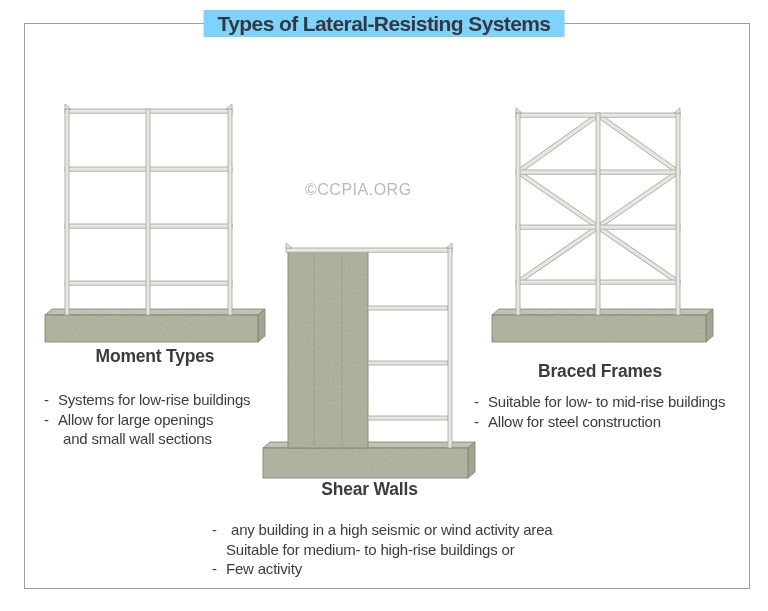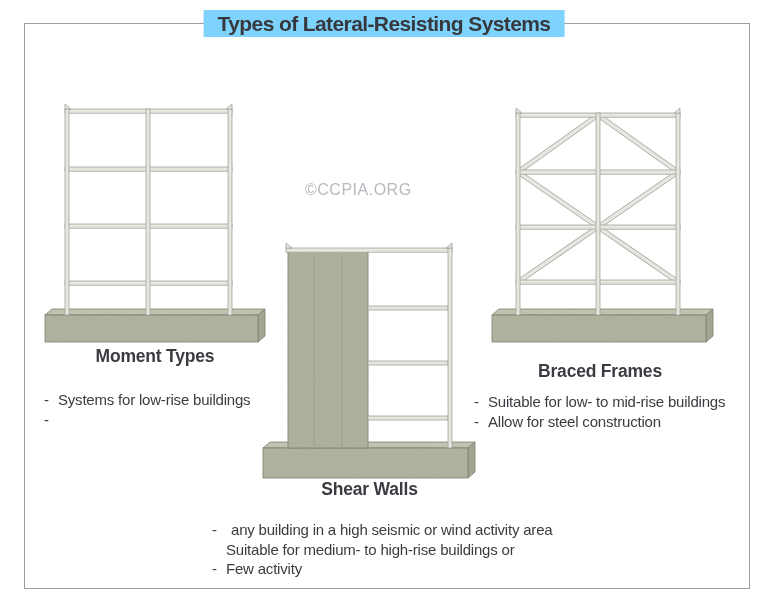--- a/index.html
+++ b/index.html
@@ -170,20 +170,24 @@
 
   <div class="bullets bullets-moment">
     <div class="bullet">
       <span class="dash">-</span>
       <span class="btxt">
         <span class="bline">Systems for low-rise buildings</span>
       </span>
     </div>
     <div class="bullet">
       <span class="dash">-</span>
+      <span class="btxt">
+        <span class="bline">Allow for large openings</span>
+        <span class="bline cont">and small wall sections</span>
+      </span>
     </div>
   </div>
 
   <div class="bullets bullets-braced">
     <div class="bullet">
       <span class="dash">-</span>
       <span class="btxt">
         <span class="bline">Suitable for low- to mid-rise buildings</span>
       </span>
     </div>

